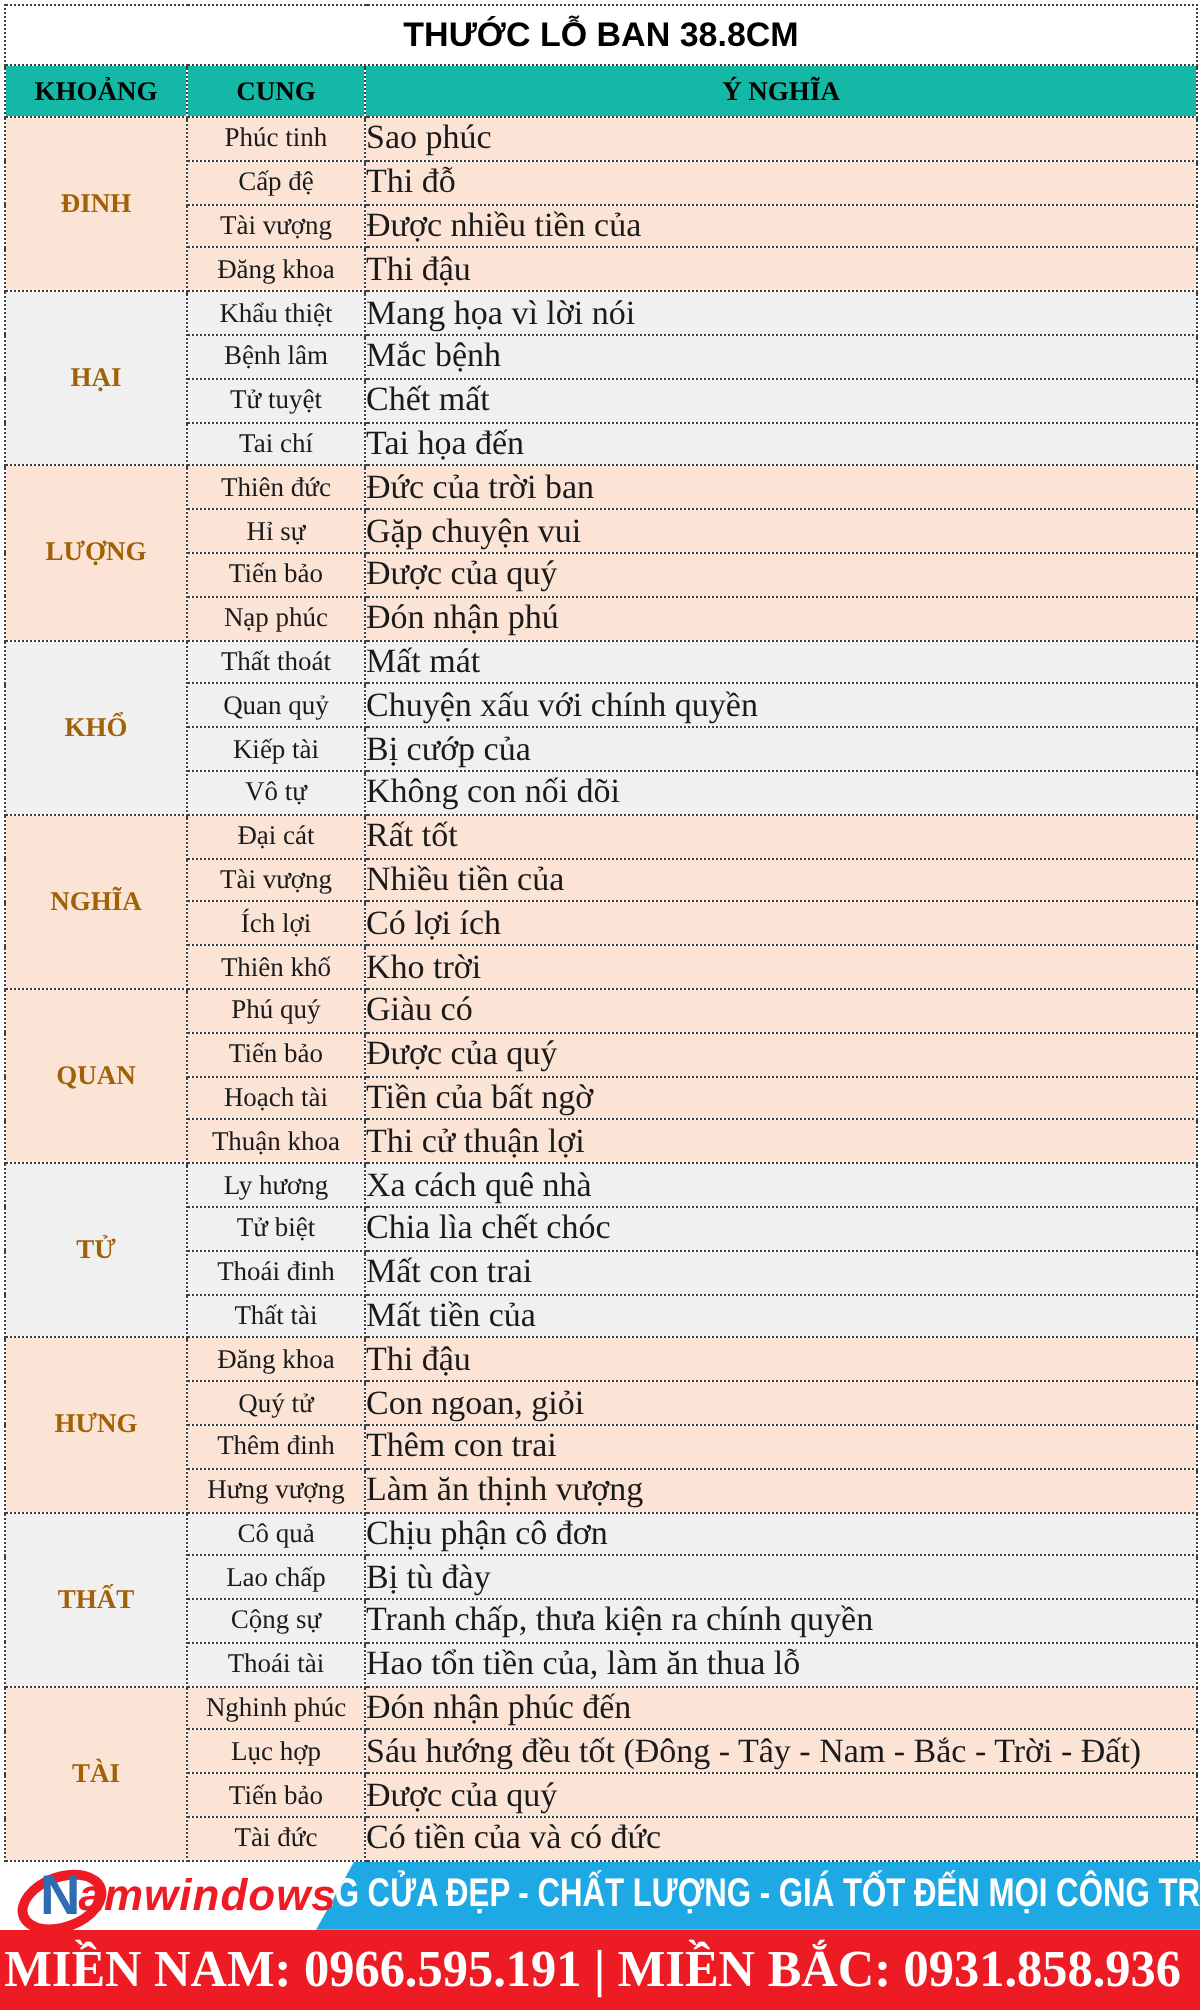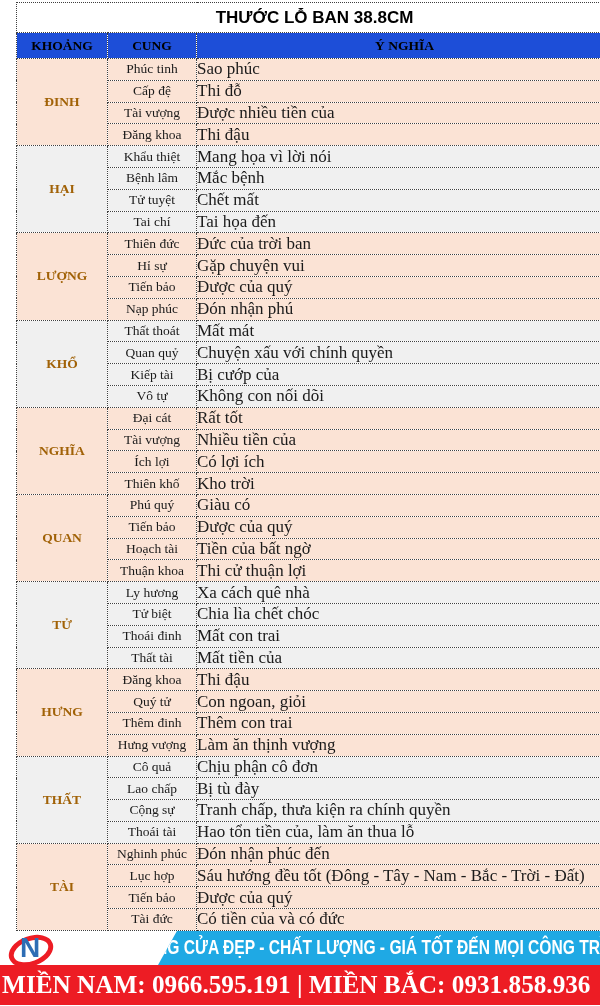--- a/index.html
+++ b/index.html
@@ -8,21 +8,21 @@
     background: #ffffff;
   }
   body {
     width: 600px;
     height: 1006px;
     font-family: "Liberation Serif", serif;
     color: #1a1a1a;
     overflow: hidden;
   }
   .table-wrap {
-    padding: 2px 2px 0 16px;
+    padding: 2px 2px 0 2px;
     border-radius: 29px;
   }
   table.loban {
     width: 596px;
     border-collapse: collapse;
     table-layout: fixed;
   }
   table.loban td, table.loban th {
     border: 1px dotted #3f3f3f;
     padding: 0;
@@ -43,21 +43,21 @@
     background: #ffffff;
   }
   th.header-cell {
     height: 25px;
     text-align: center;
     vertical-align: middle;
     font-family: "Liberation Serif", serif;
     font-weight: bold;
     font-size: 13.5px;
     color: #000;
-    background: #1d4ed8;
+    background: #14b8a6;
   }
   tr.data-row { height: 21.8px; }
   td.khoang-cell {
     text-align: center;
     vertical-align: middle;
     font-weight: bold;
     font-size: 13.5px;
     color: #a16207;
   }
   td.cung-cell {
@@ -352,20 +352,21 @@
           <td class="ynghia-cell">Có tiền của và có đức</td>
         </tr>
       </tbody>
   </table>
 </div>
 
 <div class="brand-band">
   <div class="logo">
     <span class="logo-ellipse"></span>
     <span class="logo-n">N</span>
+    <span class="logo-name">amwindows</span>
   </div>
   <div class="slogan-wedge">
     <span class="slogan-text">MANG CỬA ĐẸP - CHẤT LƯỢNG - GIÁ TỐT ĐẾN MỌI CÔNG TRÌNH</span>
   </div>
 </div>
 
 <div class="hotline-band">
   <span class="hotline-text">MIỀN NAM: 0966.595.191 | MIỀN BẮC: 0931.858.936</span>
 </div>
 

